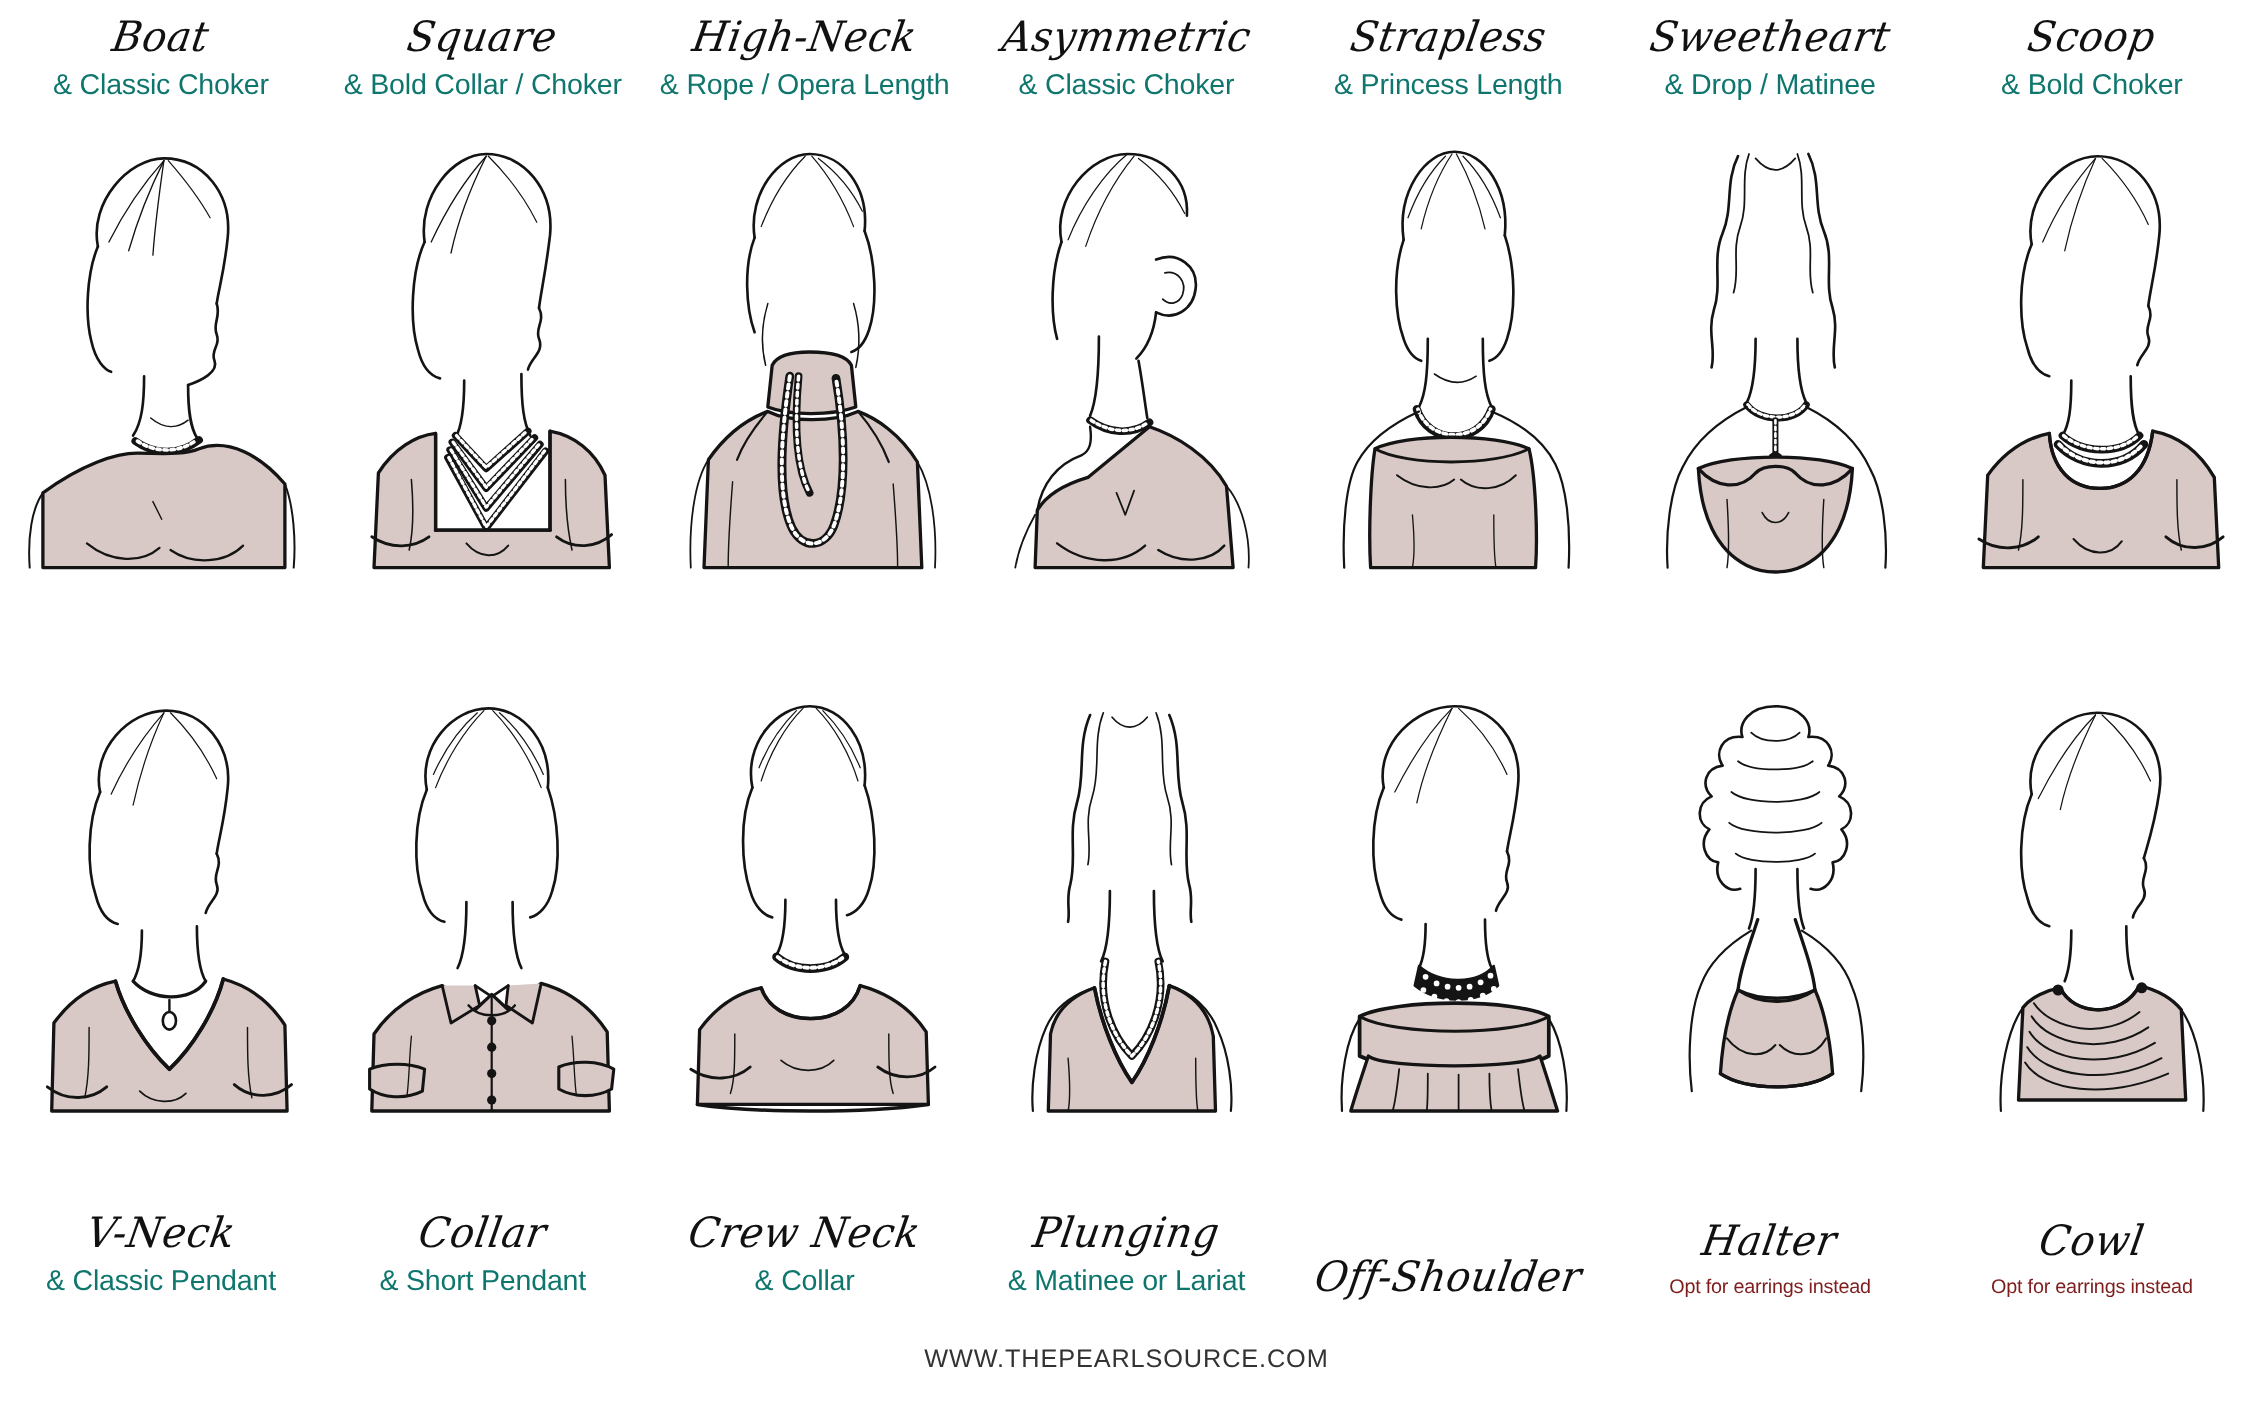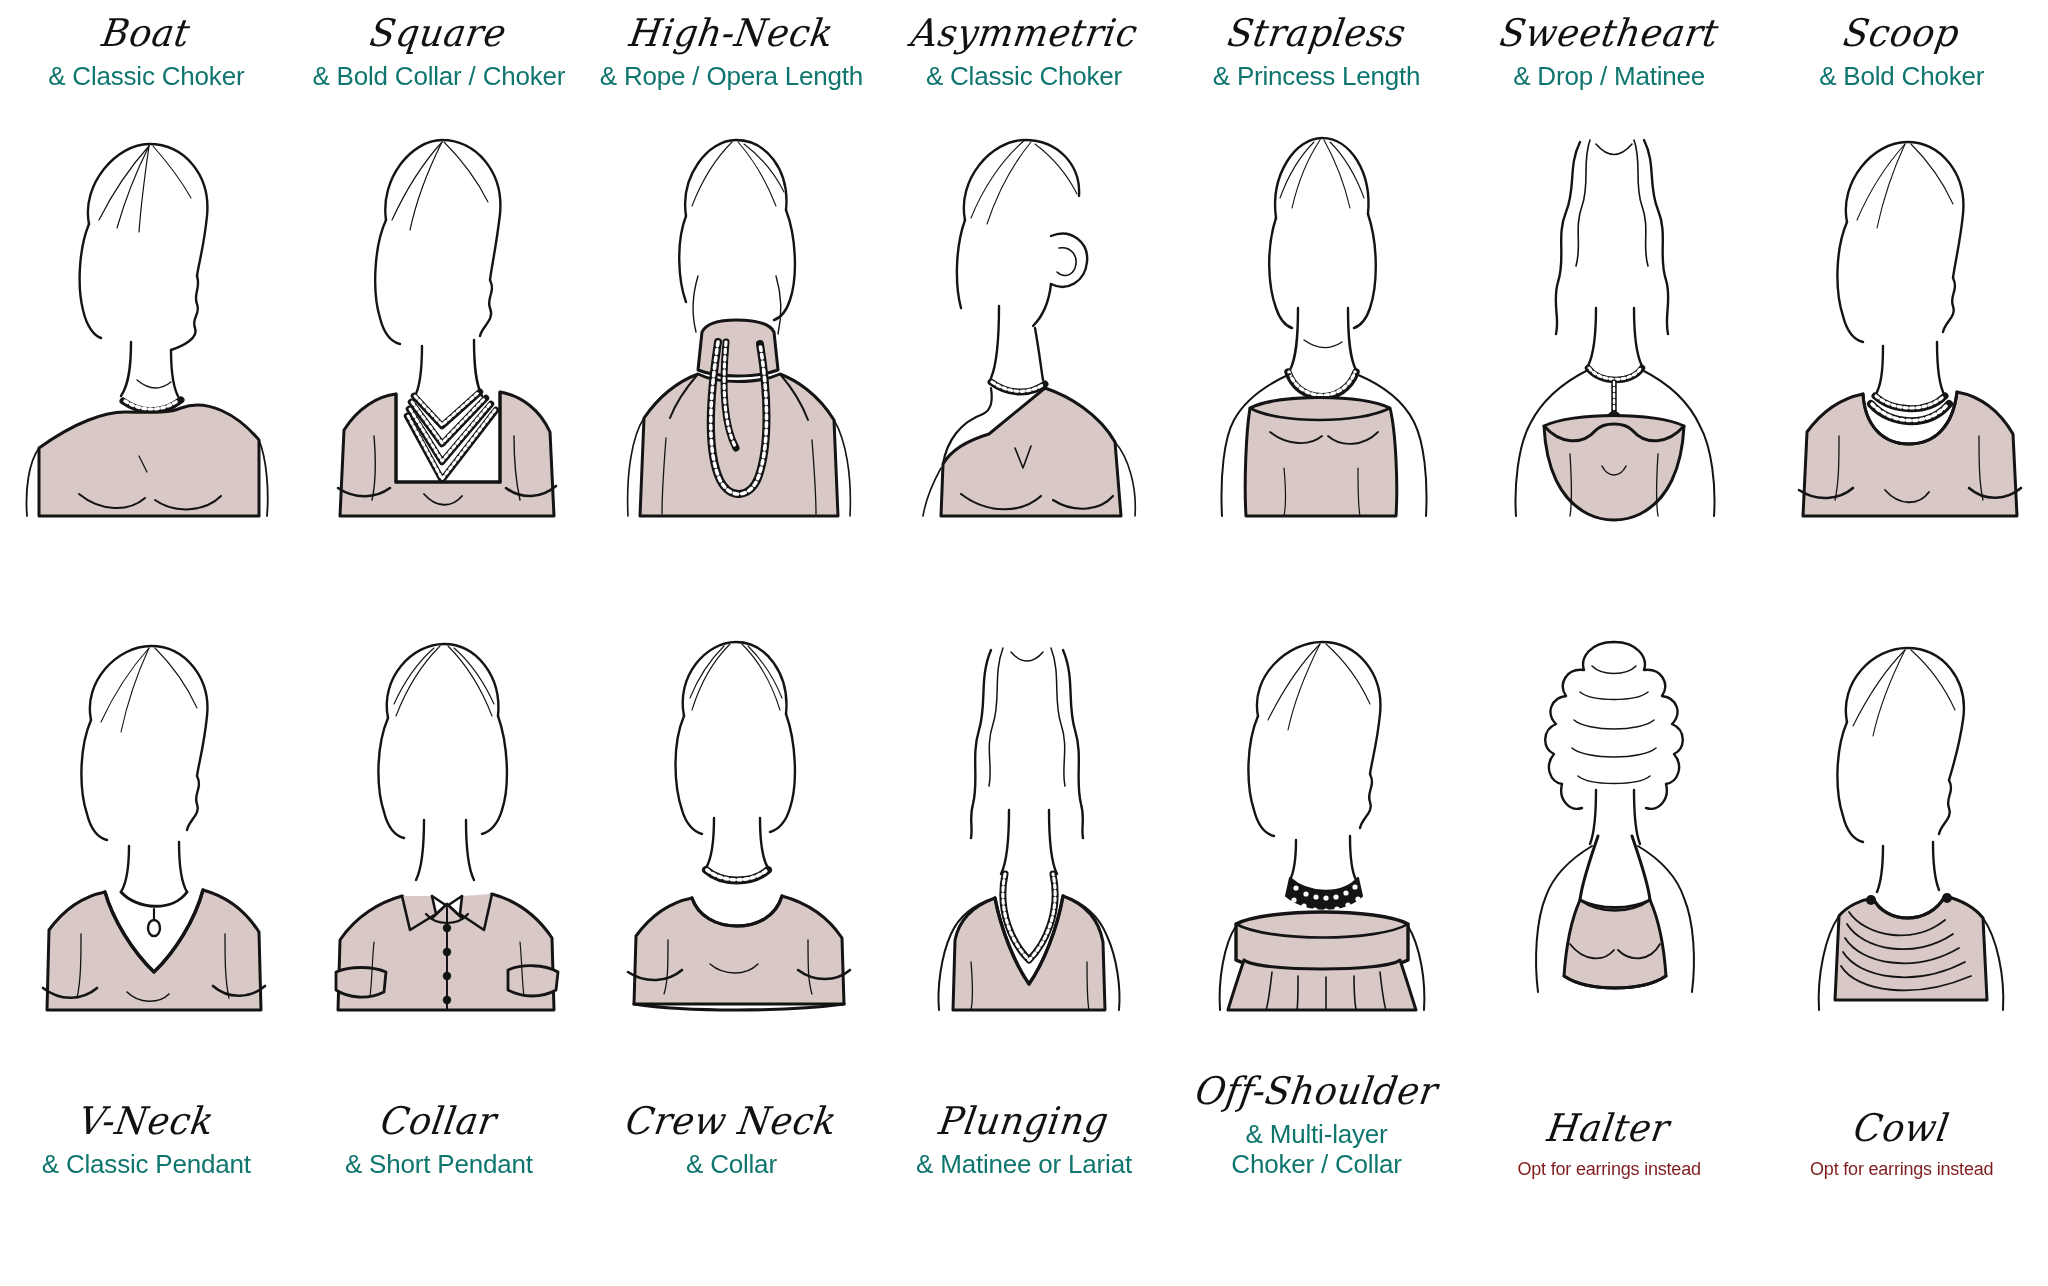--- a/index.html
+++ b/index.html
@@ -578,21 +578,20 @@
             <path d="M162 356 C162 372 163 384 164 390" stroke-width="1.6"></path>
             <path d="M188 352 C190 370 192 384 194 390" stroke-width="1.6"></path>
 
             <path d="M44 306 C32 324 26 360 28 390" stroke-width="2"></path>
             <path d="M216 306 C228 326 234 360 232 390" stroke-width="2"></path>
           </g>
         </svg>
       </div>
       <div class="caption-bottom">
         <div class="script-label">Off-Shoulder</div>
-        <div class="sub-label" id="off-shoulder-pairing">&amp; Multi-layer<br>Choker / Collar</div>
       </div>
     </div>
 
     <div class="cell">
       <div class="figure-wrap">
         <svg width="250" height="390" viewBox="0 0 250 390" fill="none" stroke="#141414">
           <g stroke-width="2.4" stroke-linecap="round" stroke-linejoin="round">
 
             <path d="M130 22 C106 22 96 38 100 50 C82 48 74 64 82 76 C66 78 62 94 72 104
                      C58 110 58 128 70 134 C60 146 66 162 78 164 C74 180 86 192 98 188" fill="#fff"></path>
@@ -660,14 +659,17 @@
           </g>
         </svg>
       </div>
       <div class="caption-bottom">
         <div class="script-label">Cowl</div>
         <div class="sub-label small">Opt for earrings instead</div>
       </div>
     </div>
   </div>
 
+  <div id="footer">
+    <span class="url">WWW.THEPEARLSOURCE.COM</span>
+  </div>
 
 </div>
 
 </body></html>

